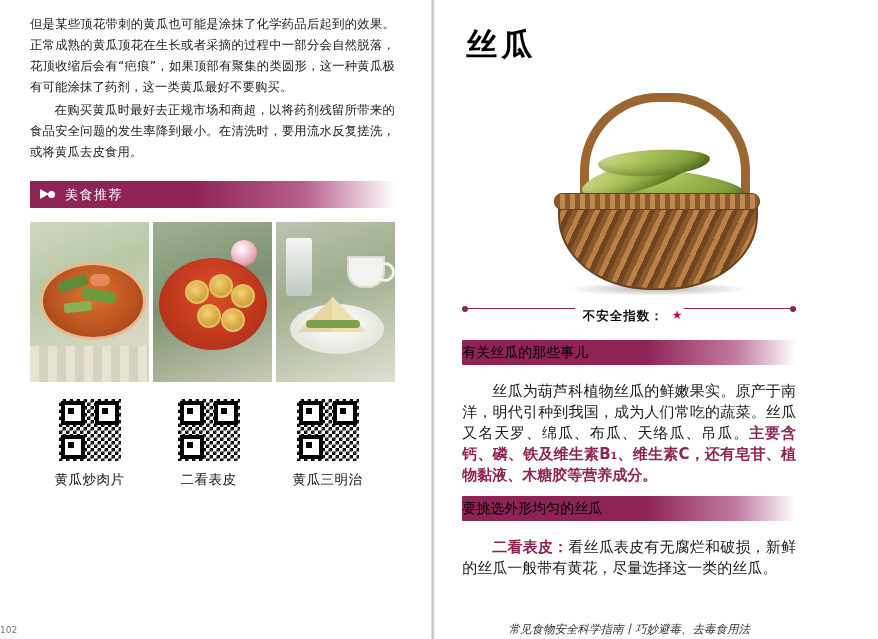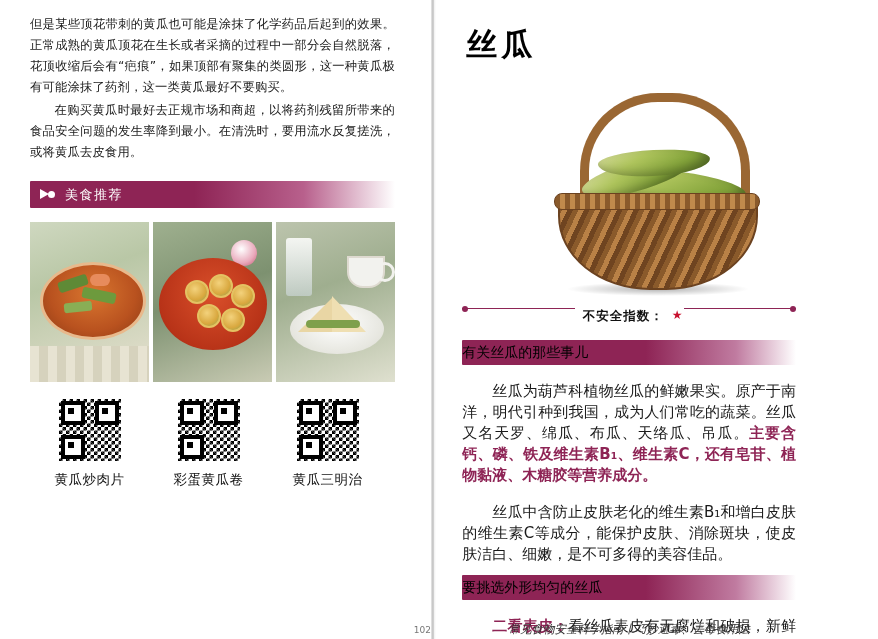--- a/index.html
+++ b/index.html
@@ -319,21 +319,21 @@
     margin: 16px 0 3px 0;
   }
   .hl { color: #8e2455; font-weight: bold; }
   .lead { color: #8e2455; font-weight: bold; }
   .page-num {
     position: absolute;
     bottom: 4px;
     font-size: 9px;
     color: #777;
   }
-  .pn-left { left: 0; right: 0; text-align: right; }
+  .pn-left { left: 0; right: 0; text-align: left; }
   .footer-note {
     position: absolute;
     bottom: 2px;
     left: 26px;
     right: 26px;
     text-align: center;
     font-size: 11.5px;
     color: #333;
     white-space: nowrap;
     overflow: hidden;
@@ -391,21 +391,21 @@
           <span class="f bl"></span>
         </div>
         <div class="qr-label">黄瓜炒肉片</div>
       </div>
       <div class="qr-cell">
         <div class="qr">
           <span class="f tl"></span>
           <span class="f tr"></span>
           <span class="f bl"></span>
         </div>
-        <div class="qr-label">彩蛋黄瓜卷</div>
+        <div class="qr-label">二看表皮</div>
       </div>
       <div class="qr-cell">
         <div class="qr">
           <span class="f tl"></span>
           <span class="f tr"></span>
           <span class="f bl"></span>
         </div>
         <div class="qr-label">黄瓜三明治</div>
       </div>
     </div>
@@ -438,21 +438,20 @@
       <div class="rule right"></div>
     </div>
 
     <div class="banner-sm">
       <span class="bullet"></span>
       <span class="btitle">有关丝瓜的那些事儿</span>
     </div>
 
     <p class="para-r"><span>丝瓜为葫芦科植物丝瓜的鲜嫩果实。原产于南洋，明代引种到我国，成为人们常吃的蔬菜。丝瓜又名天罗、绵瓜、布瓜、天络瓜、吊瓜。</span><span class="hl">主要含钙、磷、铁及维生素B₁、维生素C，还有皂苷、植物黏液、木糖胶等营养成分。</span></p>
 
-    <p class="para-r">丝瓜中含防止皮肤老化的维生素B₁和增白皮肤的维生素C等成分，能保护皮肤、消除斑块，使皮肤洁白、细嫩，是不可多得的美容佳品。</p>
 
     <div class="banner-sm">
       <span class="bullet"></span>
       <span class="btitle">要挑选外形均匀的丝瓜</span>
     </div>
 
 
     <p class="para-r"><span class="lead">二看表皮：</span><span>看丝瓜表皮有无腐烂和破损，新鲜的丝瓜一般带有黄花，尽量选择这一类的丝瓜。</span></p>
 
     <div class="footer-note">常见食物安全科学指南丨巧妙避毒、去毒食用法</div>

